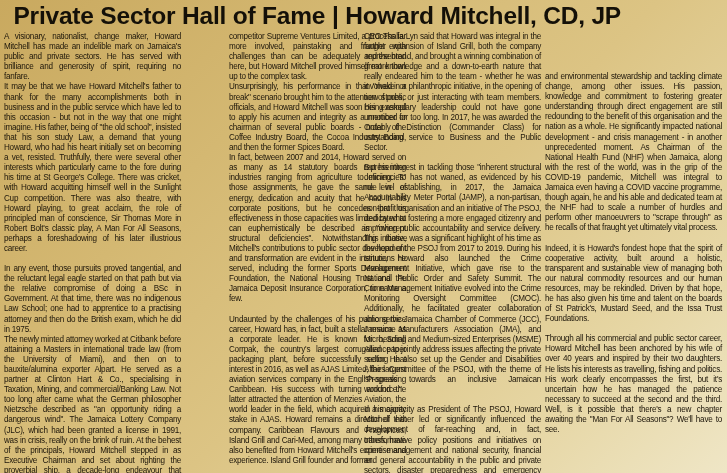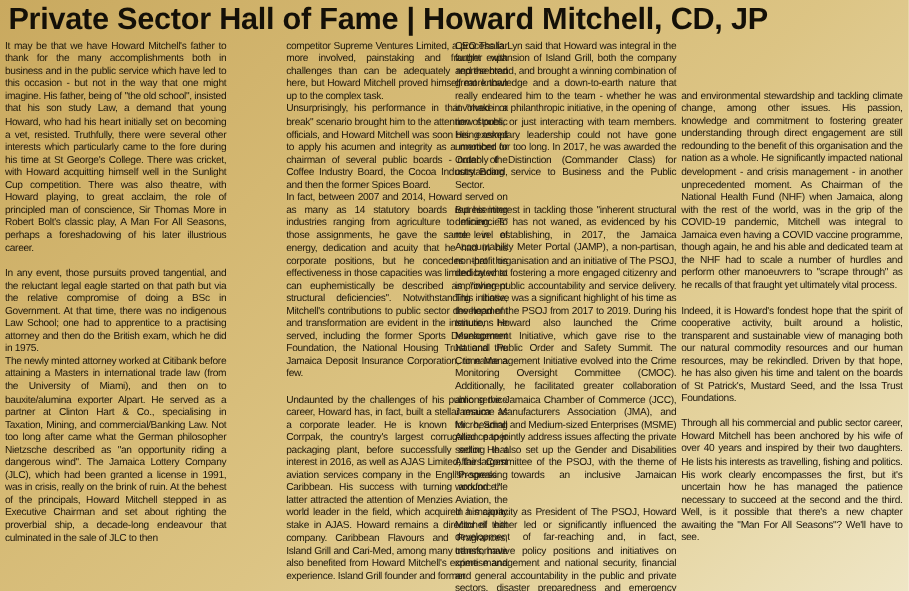--- a/index.html
+++ b/index.html
@@ -5,21 +5,21 @@
     html, body { margin: 0; padding: 0; }
     body {
       width: 727px; height: 473px; overflow: hidden;
       background: linear-gradient(135deg, #c9a95f 0%, #d4b872 30%, #dcc484 55%, #e6d6a4 80%, #efe6c6 100%);
       font-family: "Liberation Sans", sans-serif;
       color: #1d160a;
       position: relative;
     }
     .title {
       position: absolute; left: 0; top: 3px; width: 621px;
-      text-align: center;
+      text-align: right;
       font-family: "Liberation Sans", sans-serif;
       font-weight: bold;
       font-size: 24.5px;
       letter-spacing: -0.2px;
       color: #141008;
       line-height: 26px;
       white-space: nowrap;
     }
     .columns {
       position: absolute; left: 4px; top: 32px; width: 720px; height: 440px;
@@ -37,20 +37,21 @@
     .c3 { left: 360px; }
     .c4 { left: 541px; margin-top: 40px; }
   </style>
 </head>
 <body>
 
 <div class="title">Private Sector Hall of Fame | Howard Mitchell, CD, JP</div>
 
 <div class="columns">
   <div class="col c1">
+    <p>A visionary, nationalist, change maker, Howard Mitchell has made an indelible mark on Jamaica's public and private sectors. He has served with brilliance and generosity of spirit, requiring no fanfare.</p>
     <p>It may be that we have Howard Mitchell's father to thank for the many accomplishments both in business and in the public service which have led to this occasion - but not in the way that one might imagine. His father, being of "the old school", insisted that his son study Law, a demand that young Howard, who had his heart initially set on becoming a vet, resisted. Truthfully, there were several other interests which particularly came to the fore during his time at St George's College. There was cricket, with Howard acquitting himself well in the Sunlight Cup competition. There was also theatre, with Howard playing, to great acclaim, the role of principled man of conscience, Sir Thomas More in Robert Bolt's classic play, A Man For All Seasons, perhaps a foreshadowing of his later illustrious career.</p>
     <p class="gap">In any event, those pursuits proved tangential, and the reluctant legal eagle started on that path but via the relative compromise of doing a BSc in Government. At that time, there was no indigenous Law School; one had to apprentice to a practising attorney and then do the British exam, which he did in 1975.</p>
     <p>The newly minted attorney worked at Citibank before attaining a Masters in international trade law (from the University of Miami), and then on to bauxite/alumina exporter Alpart. He served as a partner at Clinton Hart &amp; Co., specialising in Taxation, Mining, and commercial/Banking Law. Not too long after came what the German philosopher Nietzsche described as "an opportunity riding a dangerous wind". The Jamaica Lottery Company (JLC), which had been granted a license in 1991, was in crisis, really on the brink of ruin. At the behest of the principals, Howard Mitchell stepped in as Executive Chairman and set about righting the proverbial ship, a decade-long endeavour that culminated in the sale of JLC to then</p>
   </div>
   <div class="col c2">
     <p>competitor Supreme Ventures Limited, a process far more involved, painstaking and fraught with challenges than can be adequately represented here, but Howard Mitchell proved himself more than up to the complex task.</p>
     <p>Unsurprisingly, his performance in that "make or break" scenario brought him to the attention of public officials, and Howard Mitchell was soon being asked to apply his acumen and integrity as a member or chairman of several public boards - notably the Coffee Industry Board, the Cocoa Industry Board, and then the former Spices Board.</p>
     <p>In fact, between 2007 and 2014, Howard served on as many as 14 statutory boards representing industries ranging from agriculture to mining. To those assignments, he gave the same level of energy, dedication and acuity that he had in his corporate positions, but he concedes that his effectiveness in those capacities was limited by what can euphemistically be described as "inherent structural deficiencies". Notwithstanding those, Mitchell's contributions to public sector development and transformation are evident in the institutions he served, including the former Sports Development Foundation, the National Housing Trust and the Jamaica Deposit Insurance Corporation, to name a few.</p>
     <p class="gap">Undaunted by the challenges of his public service career, Howard has, in fact, built a stellar resume as a corporate leader. He is known for heading Corrpak, the country's largest corrugated paper packaging plant, before successfully selling that interest in 2016, as well as AJAS Limited, the largest aviation services company in the English-speaking Caribbean. His success with turning around the latter attracted the attention of Menzies Aviation, the world leader in the field, which acquired a majority stake in AJAS. Howard remains a director of that company. Caribbean Flavours and Fragrances, Island Grill and Cari-Med, among many others, have also benefited from Howard Mitchell's expertise and experience. Island Grill founder and former</p>
   </div>

